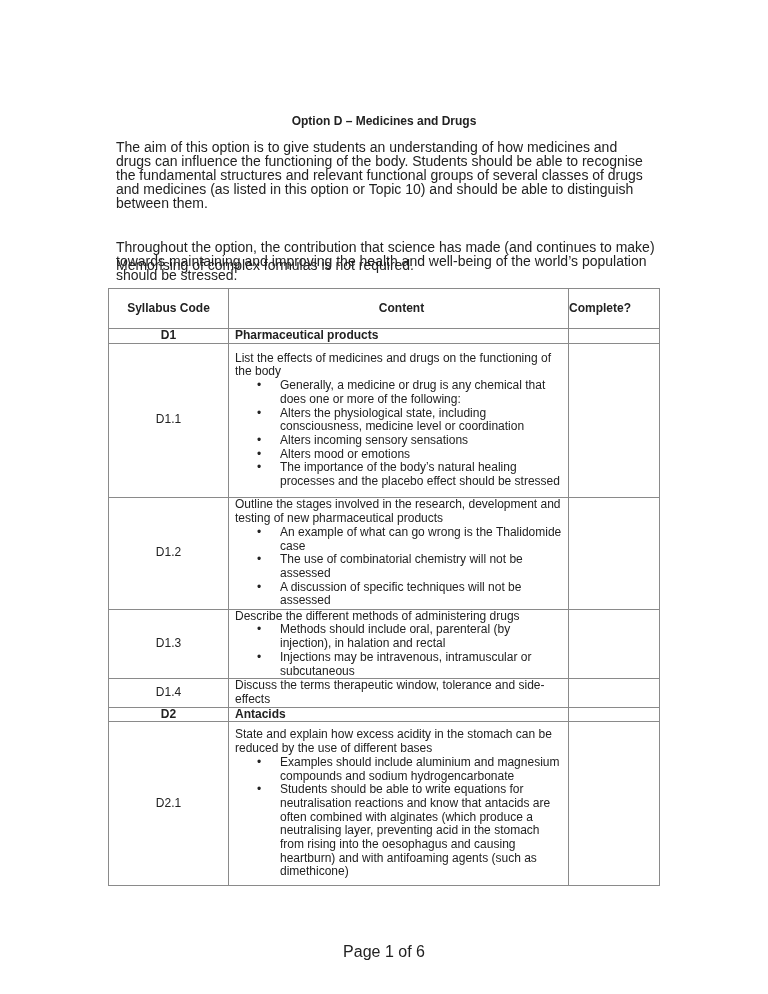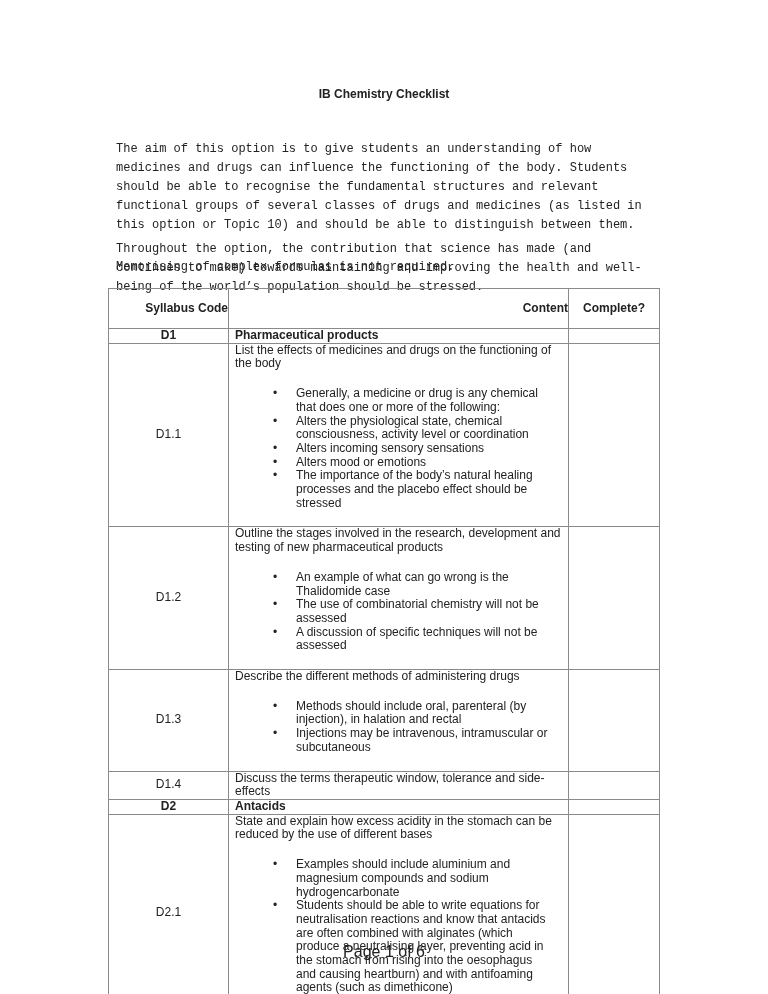--- a/index.html
+++ b/index.html
@@ -1,44 +1,44 @@
 <!DOCTYPE html>
 <html><head>
 <meta charset="utf-8">
 <style>
   html, body { margin:0; padding:0; background:#ffffff; }
   body { width:768px; height:994px; position:relative; overflow:hidden;
          font-family:"Liberation Sans", sans-serif; color:#222; font-size:12px; }
   .page { position:absolute; left:0; top:0; width:768px; height:994px; }
   .title { position:absolute; left:0; width:768px; text-align:center; font-weight:bold; font-size:12px; line-height:14px; }
-  .para { position:absolute; left:116px; width:540px; font-size:12px; line-height:19px;font-family:Liberation Mono, monospace; }
+  .para { position:absolute; left:116px; width:540px; font-size:14px; line-height:14px; }
   table.checklist { position:absolute; left:108px; top:288px; border-collapse:collapse; table-layout:fixed; width:551px; }
   table.checklist td, table.checklist th { border:1px solid #8a8a8a; padding:0; vertical-align:middle; font-size:12px; line-height:13.7px; }
   col.c-code { width:120px; }
   col.c-content { width:340px; }
   col.c-complete { width:91px; }
   th { font-weight:bold; height:39px; }
-  th.h-code { text-align:right;margin-top:32px; }
-  th.h-content { text-align:right; padding-left:6px !important;margin-top:44px; }
-  th.h-complete { text-align:center; }
+  th.h-code { text-align:center;margin-top:32px; }
+  th.h-content { text-align:center; padding-left:6px !important;margin-top:44px; }
+  th.h-complete { text-align:left; }
   td.code { text-align:center; }
   td.code.sec { font-weight:bold; }
   td.content { padding:0 4px 0 6px !important; vertical-align:top; }
   td.content.sec { font-weight:bold; }
-  ul.bl { margin:16px; padding:0; list-style:none; }
+  ul.bl { margin:0; padding:0; list-style:none; }
   ul.bl li { position:relative; padding-left:45px; }
   ul.bl li::before { content:"\2022"; position:absolute; left:22px; top:0; font-size:12px; }
   .footer { position:absolute; top:943px; left:0; width:768px; text-align:center; font-size:16px; }
 </style>
 </head>
 <body>
 
 <div class="page">
 
-  <div class="title" style="top:87px;">IB Chemistry Checklist</div>
+  <div class="title" style="top:114px;">Option D – Medicines and Drugs</div>
 
   <div class="para" style="top:140px;">The aim of this option is to give students an understanding of how medicines and drugs can influence the functioning of the body. Students should be able to recognise the fundamental structures and relevant functional groups of several classes of drugs and medicines (as listed in this option or Topic 10) and should be able to distinguish between them.</div>
   <div class="para" style="top:211px;margin-top:47px;">Memorising of complex formulas is not required.</div>
   <div class="para" style="top:227px;margin-top:13px;">Throughout the option, the contribution that science has made (and continues to make) towards maintaining and improving the health and well-being of the world’s population should be stressed.</div>
 
   <table class="checklist">
     <colgroup>
       <col class="c-code">
         <col class="c-content">
         <col class="c-complete">
@@ -57,21 +57,21 @@
         <td class="content sec">Pharmaceutical products</td>
         <td></td>
       </tr>
 
       <tr>
         <td class="code" style="height:153px;">D1.1</td>
         <td class="content">
           <div>List the effects of medicines and drugs on the functioning of the body</div>
           <ul class="bl">
             <li>Generally, a medicine or drug is any chemical that does one or more of the following:</li>
-            <li>Alters the physiological state, chemical consciousness, activity level or coordination</li>
+            <li>Alters the physiological state, including consciousness, medicine level or coordination</li>
             <li>Alters incoming sensory sensations</li>
             <li>Alters mood or emotions</li>
             <li>The importance of the body’s natural healing processes and the placebo effect should be stressed</li>
           </ul>
         </td>
         <td></td>
       </tr>
 
       <tr>
         <td class="code" style="height:111px;">D1.2</td>

